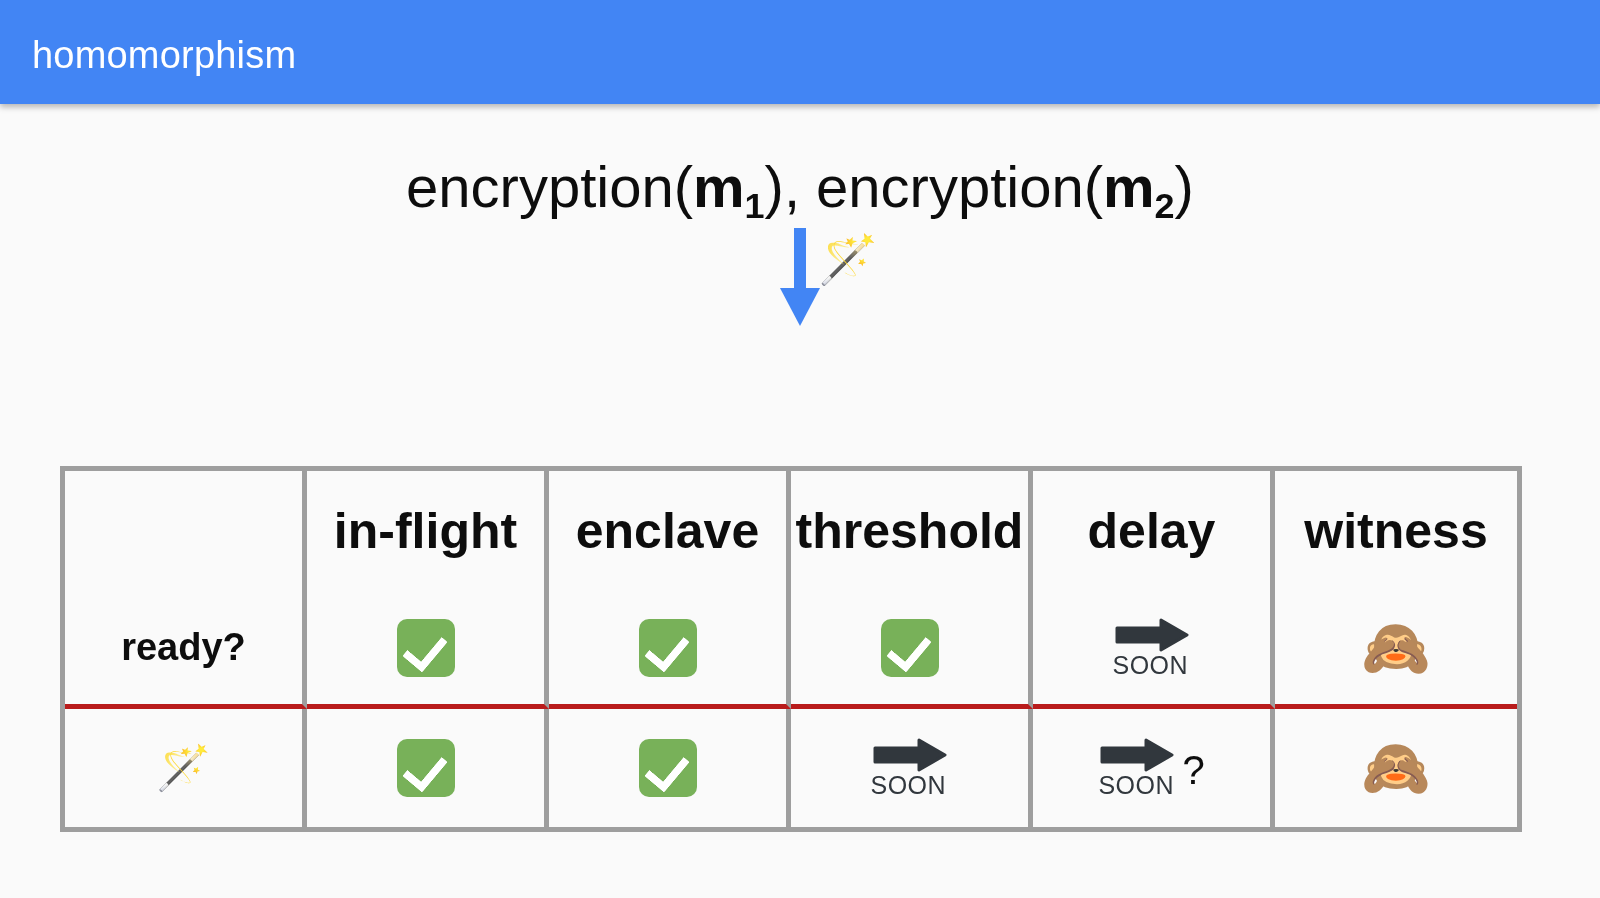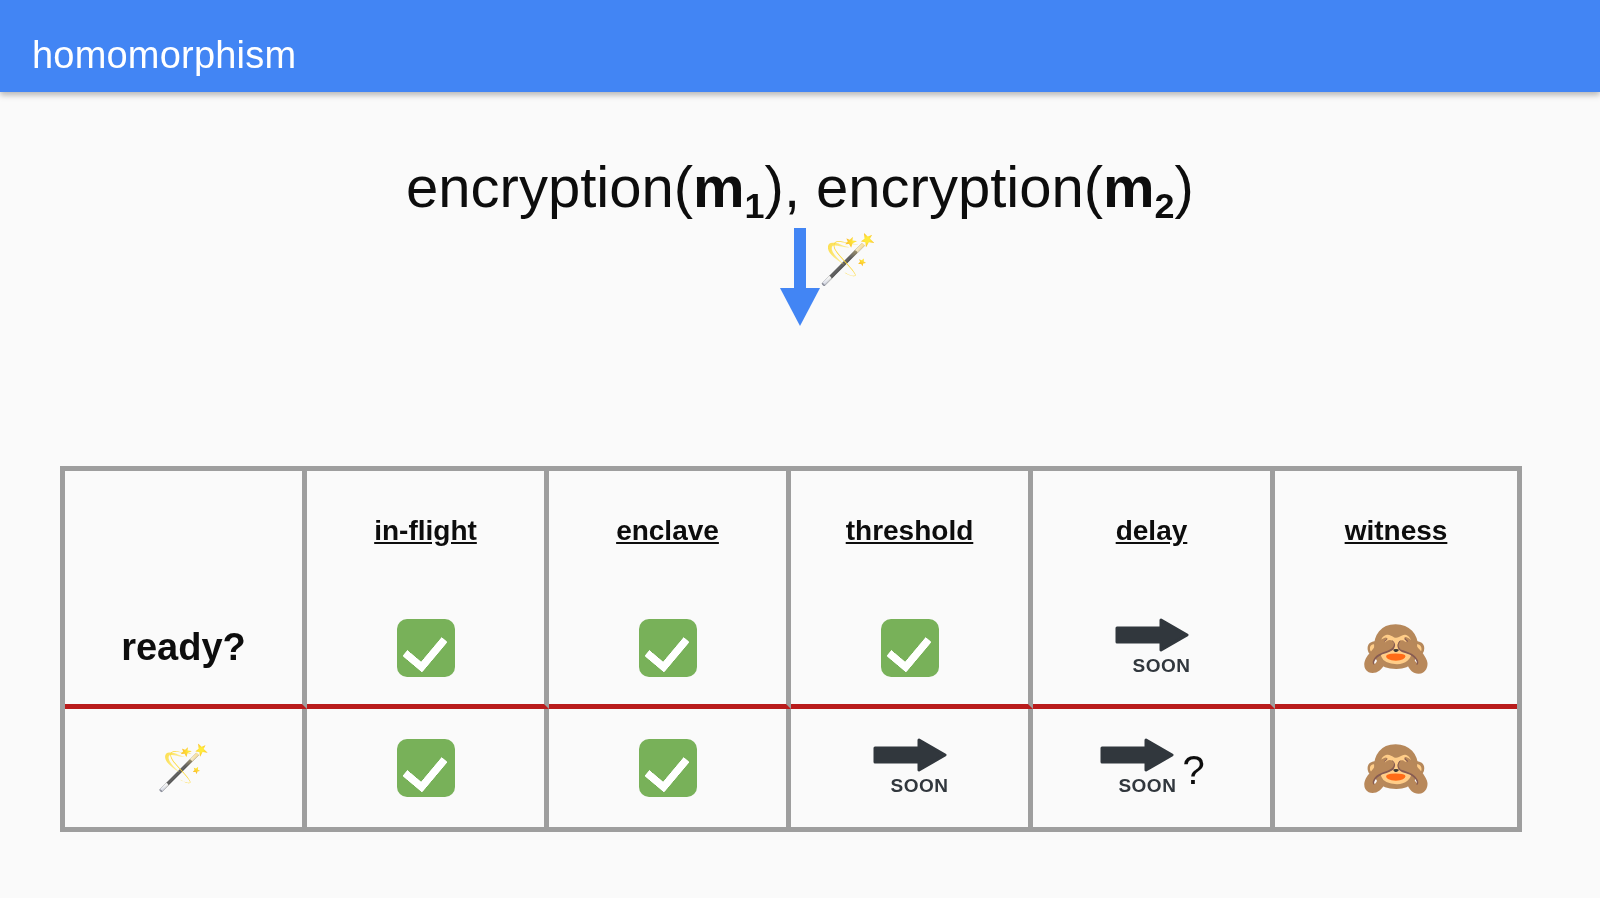--- a/index.html
+++ b/index.html
@@ -13,21 +13,21 @@
     font-family: "Liberation Sans", sans-serif;
     overflow: hidden;
     position: relative;
   }
 
   
   #appbar {
     position: absolute;
     left: 0; top: 0;
     width: 1600px;
-    height: 92px;
+    height: 104px;
     background: #4285f4;
     box-shadow: 0 3px 6px rgba(0,0,0,0.28);
     z-index: 5;
     text-align: center;
   }
   #appbar-title {
     position: absolute;
     left: 32px;
     top: 34px;
     font-size: 38px;
@@ -113,21 +113,21 @@
     color: #0d0d0d;
     box-sizing: border-box;
   }
   
   #matrix tr > *:not(:last-child) { border-right: 5px solid #9e9e9e; }
   #matrix tr:not(:last-child) > * { border-bottom: 5px solid #b91c1c; }
 
   .col-corner  { width: 242px; }
   .col-data    { width: 242px; }
 
-  .hrow > th { height: 120px; background: #d8d8d8; font-size: 28px; text-decoration: underline; }
+  .hrow > th { height: 120px; background: #d8d8d8; font-size: 50px; }
   .hrow > th.corner-blank { background: #fafafa; }
 
   .drow > td { height: 118px; }
   .drow > td.rowhead { background: #d8d8d8; font-size: 38px; }
 
   
   .check {
     display: inline-block;
     width: 58px;
     height: 58px;
@@ -159,24 +159,24 @@
   .soon .soon-arrow {
     position: absolute;
     left: 2px;
     top: 6px;
   }
   .soon .soon-word {
     position: absolute;
     left: 0;
     top: 44px;
     width: 78px;
-    text-align: right;
+    text-align: left;
     font-family: "Liberation Sans", sans-serif;
-    font-size: 19px;
-    font-weight: 700;
+    font-size: 25px;
+    font-weight: 400;
     letter-spacing: 0.5px;
     color: #31373d;
     line-height: 19px;
   }
 
   .qmark {
     display: inline-block;
     font-size: 40px;
     font-weight: 400;
     color: #0d0d0d;

